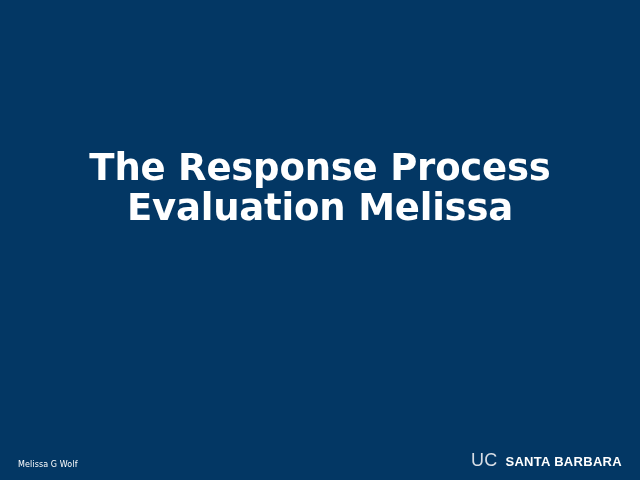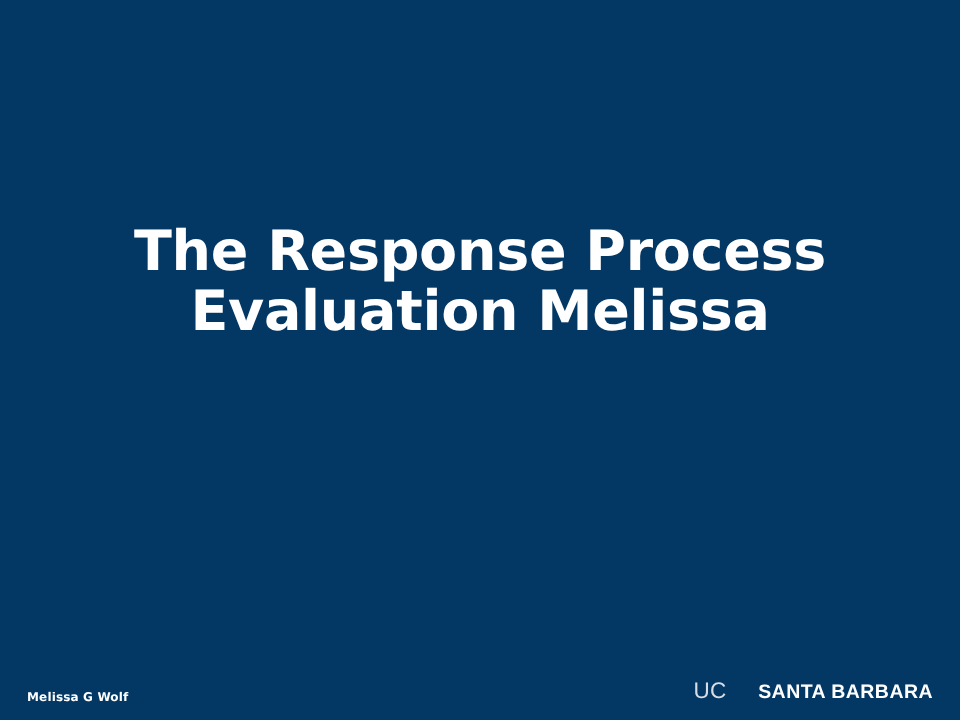--- a/index.html
+++ b/index.html
@@ -53,48 +53,48 @@
     height: 40px;
   }
 
   #author-credit {
     position: absolute;
     left: 18px;
     top: 20px;
     color: #ffffff;
     font-family: "DejaVu Sans", sans-serif;
     font-size: 8px;
-    font-weight: bold;
+    font-weight: normal;
     letter-spacing: 0.1px;
     white-space: nowrap;
   }
 
   #institution-logo {
     position: absolute;
     right: 18px;
     top: 14px;
     white-space: nowrap;
     line-height: 13px;
   }
 
   #logo-uc {
     color: #d7dde5;
     font-family: "Liberation Sans", sans-serif;
-    font-size: 15px;
+    font-size: 18px;
     font-weight: normal;
     letter-spacing: 0.2px;
   }
 
   #logo-campus {
     color: #ffffff;
     font-family: "Liberation Sans", sans-serif;
     font-size: 13px;
     font-weight: bold;
     letter-spacing: 0.3px;
-    margin-left: 21px;
+    margin-left: 8px;
   }
 </style>
 </head>
 <body>
 
 <div id="slide">
 
   <div id="title-block">
     <span class="title-line">The Response Process</span>
     <span class="title-line">Evaluation Melissa</span>

